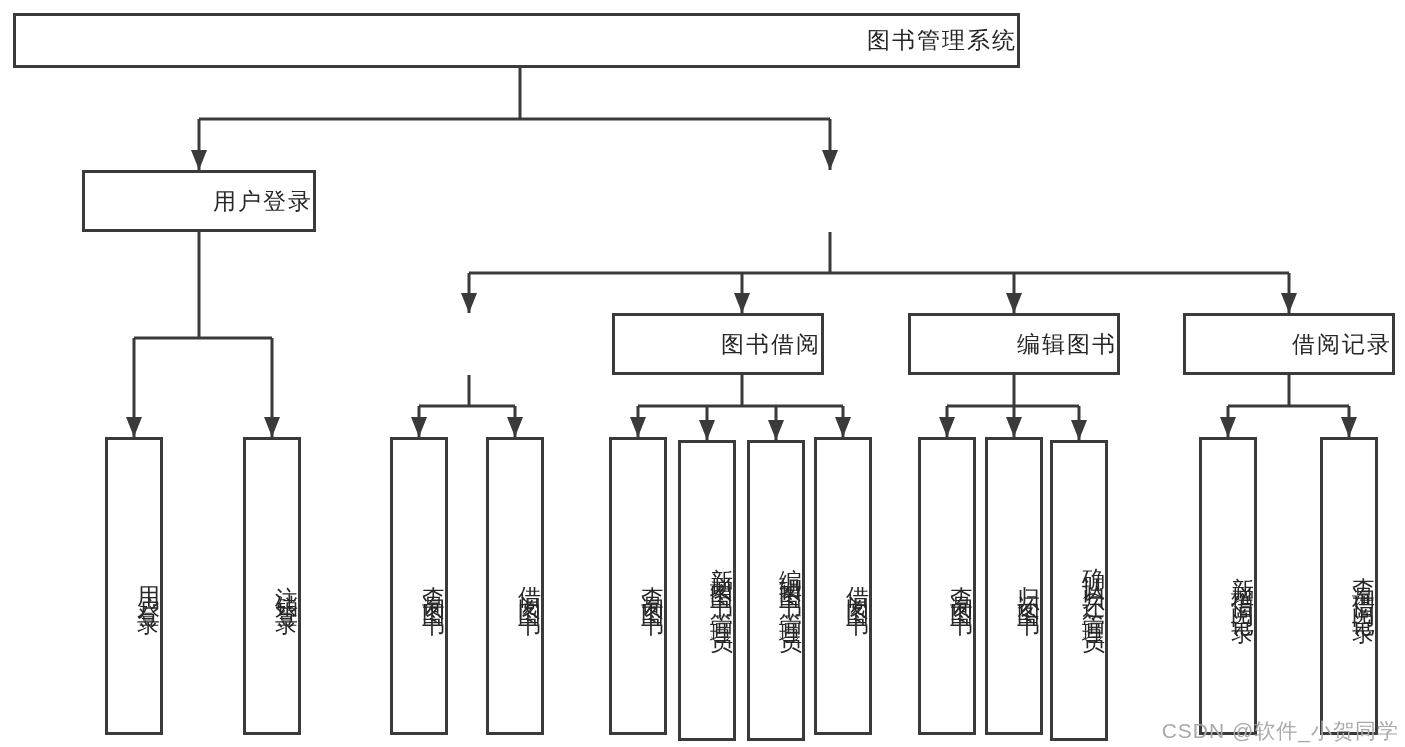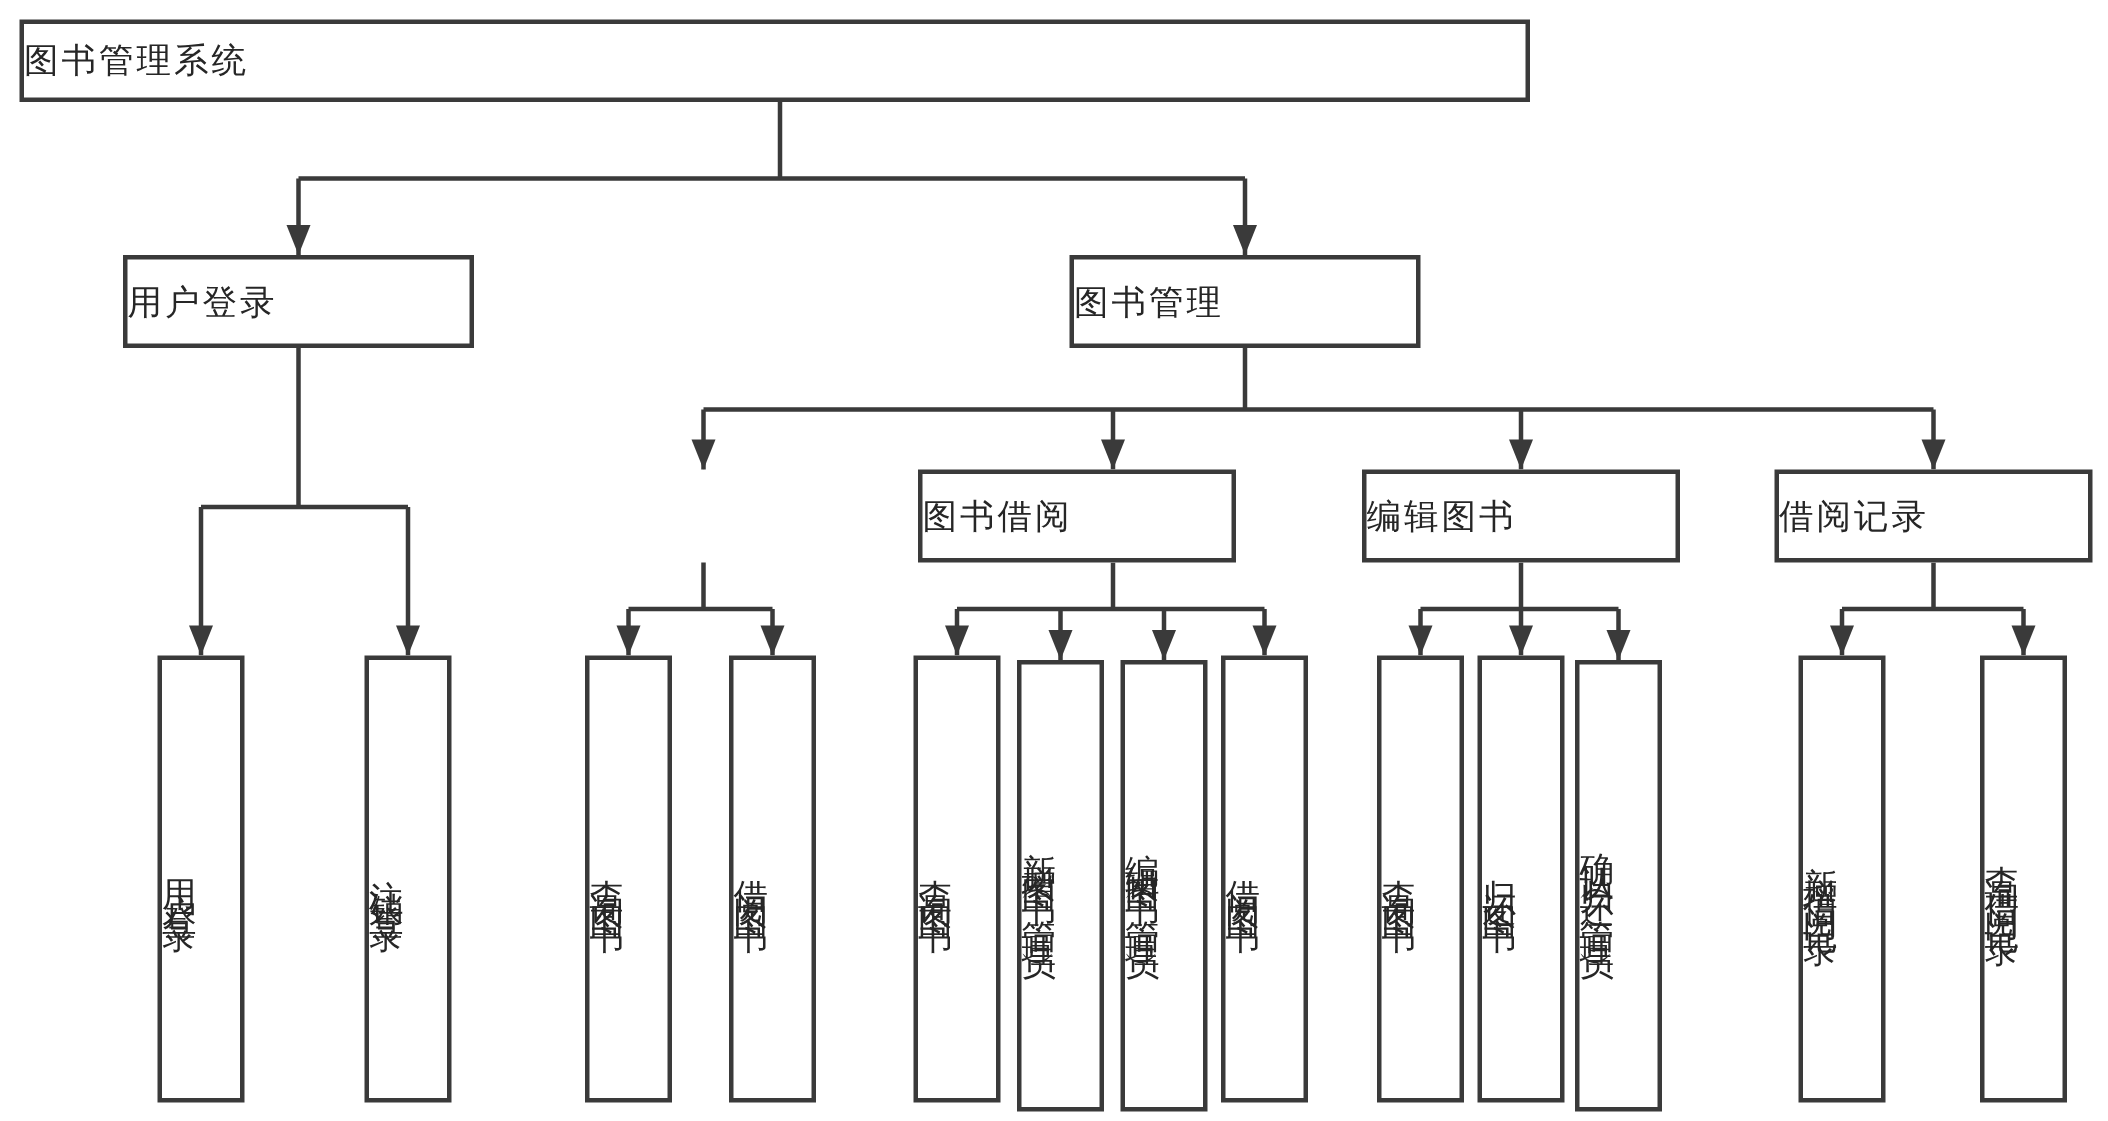--- a/index.html
+++ b/index.html
@@ -37,21 +37,21 @@
     fill:var(--line);
     stroke:none;
   }
   .node{
     position:absolute;
     box-sizing:border-box;
     background:var(--background);
     border:3px solid var(--box-border);
     display:flex;
     align-items:center;
-    justify-content:flex-start;
+    justify-content:flex-end;
     z-index:1;
   }
   .hlabel{
     font-size:23px;
     letter-spacing:2px;
     color:var(--text);
     white-space:nowrap;
   }
   .vlabel{
     writing-mode:vertical-rl;
@@ -117,23 +117,20 @@
     </g>
   </svg>
 
   <div class="node" style="left:13px;top:13px;width:1007px;height:55px">
     <span class="hlabel">图书管理系统</span>
   </div>
 
   <div class="node" style="left:82px;top:170px;width:234px;height:62px">
     <span class="hlabel">用户登录</span>
   </div>
-  <div class="node" style="left:713px;top:170px;width:234px;height:62px">
-    <span class="hlabel">图书管理</span>
-  </div>
 
   <div class="node" style="left:612px;top:313px;width:212px;height:62px">
     <span class="hlabel">图书借阅</span>
   </div>
   <div class="node" style="left:908px;top:313px;width:212px;height:62px">
     <span class="hlabel">编辑图书</span>
   </div>
   <div class="node" style="left:1183px;top:313px;width:212px;height:62px">
     <span class="hlabel">借阅记录</span>
   </div>
@@ -175,14 +172,15 @@
     <span class="vlabel">确认归还（管理员）</span>
   </div>
 
   <div class="node" style="left:1199px;top:437px;width:58px;height:298px">
     <span class="vlabel">新增借阅记录</span>
   </div>
   <div class="node" style="left:1320px;top:437px;width:58px;height:298px">
     <span class="vlabel">查询借阅记录</span>
   </div>
 
+  <div class="watermark">CSDN @软件_小贺同学</div>
 
 </div>
 
 </body></html>

